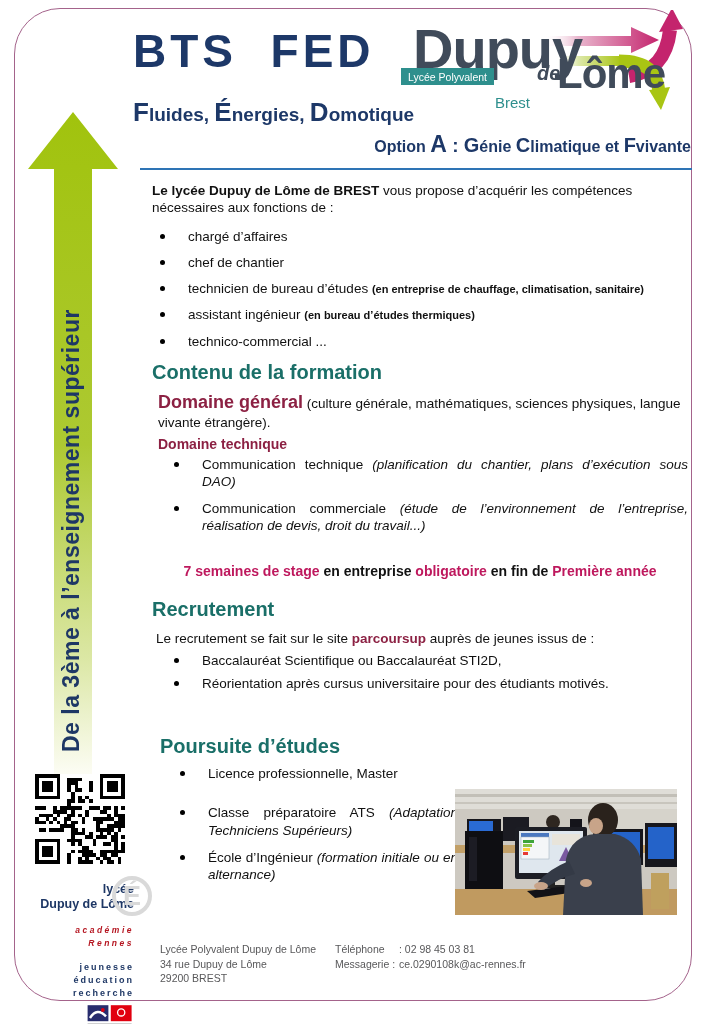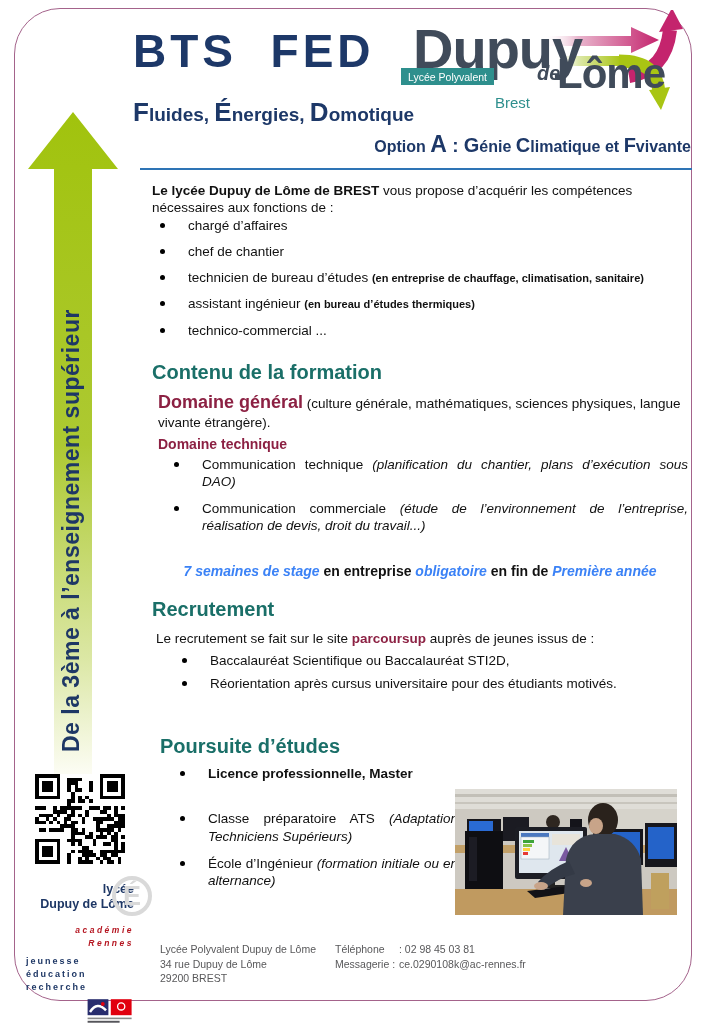--- a/index.html
+++ b/index.html
@@ -34,21 +34,21 @@
                 font-size:12.5px; line-height:1.2; padding-right:6px; z-index:1; }
   .e-circle {
     position:absolute; right:-12px; top:-6px; width:40px; height:40px;
     border:4px solid #d9d9d9; border-radius:50%;
     color:#d9d9d9; font-size:27px; font-weight:bold;
     display:flex; align-items:center; justify-content:center; z-index:0;
     background:transparent;
   }
   .academie { margin-top:12px; text-align:right; color:#b51621; font-weight:bold;
               font-size:8.5px; letter-spacing:2.5px; line-height:1.5; padding-right:6px;font-style:italic; }
-  .motto { margin-top:5px; color:#1e3765; font-weight:bold;
+  .motto { margin-top:11px; text-align:right; color:#1e3765; font-weight:bold;
            font-size:9px; letter-spacing:2px; line-height:1.45; padding-right:6px; }
   .gov-logo { margin-top:5px; display:flex; flex-direction:column; align-items:flex-end; padding-right:6px; }
 
   
   .bts-title {
     position:absolute; left:133px; top:24px;
     font-size:46px; font-weight:bold; color:#1d3868; letter-spacing:4px;
     white-space:pre;
   }
   .logo { position:absolute; left:393px; top:10px; width:302px; height:114px; }
@@ -82,21 +82,21 @@
   }
   .b-small { font-size:11px; font-weight:bold; }
   .b-italic { font-style:italic; }
   .justify li { text-align:justify; }
 
   .h-teal { font-size:20px; font-weight:bold; color:#1a6f68;text-align:right; }
   .h-maroon { font-size:14px; font-weight:bold; color:#8c2143; }
 
   .stage-line { position:absolute; left:150px; top:563px; width:540px; text-align:center;
                 font-size:14px; font-weight:bold; color:#111; }
-  .stage-line .accent { color:#3b82f6;font-style:italic; }
+  .stage-line .accent { color:#be185d; }
 
   .parcoursup { font-weight:bold; color:#8c2143; }
 
   .photo { position:absolute; left:455px; top:789px; width:222px; height:126px; }
   .photo svg { width:100%; height:100%; display:block; }
 
   
   .footer-left { position:absolute; left:160px; top:942px; font-size:10.5px; color:#58585a; line-height:1.4; }
   .footer-right { position:absolute; left:335px; top:942px; font-size:10.5px; color:#58585a; line-height:1.4; }
   .footer-right .lbl { display:inline-block; width:64px; }
@@ -392,21 +392,21 @@
   </div>
 
   <div class="option-line">
     <span>Option </span><span class="opt-letter">A</span><span class="opt-colon"> : </span><span class="big">G</span><span>énie </span><span class="big">C</span><span>limatique et </span><span class="big">F</span><span>vivante</span>
   </div>
 
   <div class="blue-rule"></div>
 
   <div class="sect body-text" style="left:152px; top:182px; width:536px;">
     <p class="lead"><b>Le lycée Dupuy de Lôme de BREST</b><span> vous propose d’acquérir les compétences nécessaires aux fonctions de :</span></p>
-    <ul class="blist" style="">
+    <ul class="blist" style="margin-top:11px;">
       <li><span>chargé d’affaires</span><span class="b-small"></span></li>
       <li><span>chef de chantier</span><span class="b-small"></span></li>
       <li><span>technicien de bureau d’études </span><span class="b-small">(en entreprise de chauffage, climatisation, sanitaire)</span></li>
       <li><span>assistant ingénieur </span><span class="b-small">(en bureau d’études thermiques)</span></li>
       <li><span>technico-commercial ...</span><span class="b-small"></span></li>
     </ul>
   </div>
 
   <div class="sect h-teal" style="left:152px; top:361px;">Contenu de la formation</div>
 
@@ -426,32 +426,32 @@
   <div class="stage-line">
     <span class="accent">7 semaines de stage</span><span> en entreprise </span><span class="accent">obligatoire</span><span> en fin de </span><span class="accent">Première année</span>
   </div>
 
   <div class="sect h-teal" style="left:152px; top:598px;">Recrutement</div>
 
   <div class="sect body-text" style="left:156px; top:630px; width:532px;">
     <span>Le recrutement se fait sur le site </span><span class="parcoursup">parcoursup</span><span> auprès de jeunes issus de :</span>
   </div>
 
-  <div class="sect body-text" style="left:174px; top:652px; width:522px;">
+  <div class="sect body-text" style="left:166px; top:652px; width:522px;">
     <ul class="blist justify">
       <li style="margin-bottom:6px;"><span>Baccalauréat Scientifique ou Baccalauréat STI2D,</span><span class="b-small"></span></li>
       <li><span>Réorientation après cursus universitaire pour des étudiants motivés.</span><span class="b-small"></span></li>
     </ul>
   </div>
 
   <div class="sect h-teal" style="left:160px; top:735px;">Poursuite d’études</div>
 
   <div class="sect body-text" style="left:172px; top:765px; width:286px;">
     <ul class="blist justify">
-      <li style="margin-bottom:28px;font-weight:bold;"><span>Licence professionnelle, Master</span><span class="b-italic"></span></li>
+      <li style="margin-bottom:22px;"><span>Licence professionnelle, Master</span><span class="b-italic"></span></li>
       <li style="margin-bottom:10px;"><span>Classe préparatoire ATS </span><span class="b-italic">(Adaptation Techniciens Supérieurs)</span></li>
       <li><span>École d’Ingénieur </span><span class="b-italic">(formation initiale ou en alternance)</span></li>
     </ul>
   </div>
 
   <div class="photo">
     <svg viewBox="0 0 222 126" preserveAspectRatio="none">
       <rect width="222" height="126" fill="#cdc9c1"></rect>
       <rect width="222" height="20" fill="#dfddd7"></rect>
       <rect y="5" width="222" height="3" fill="#c2bfb7"></rect>

